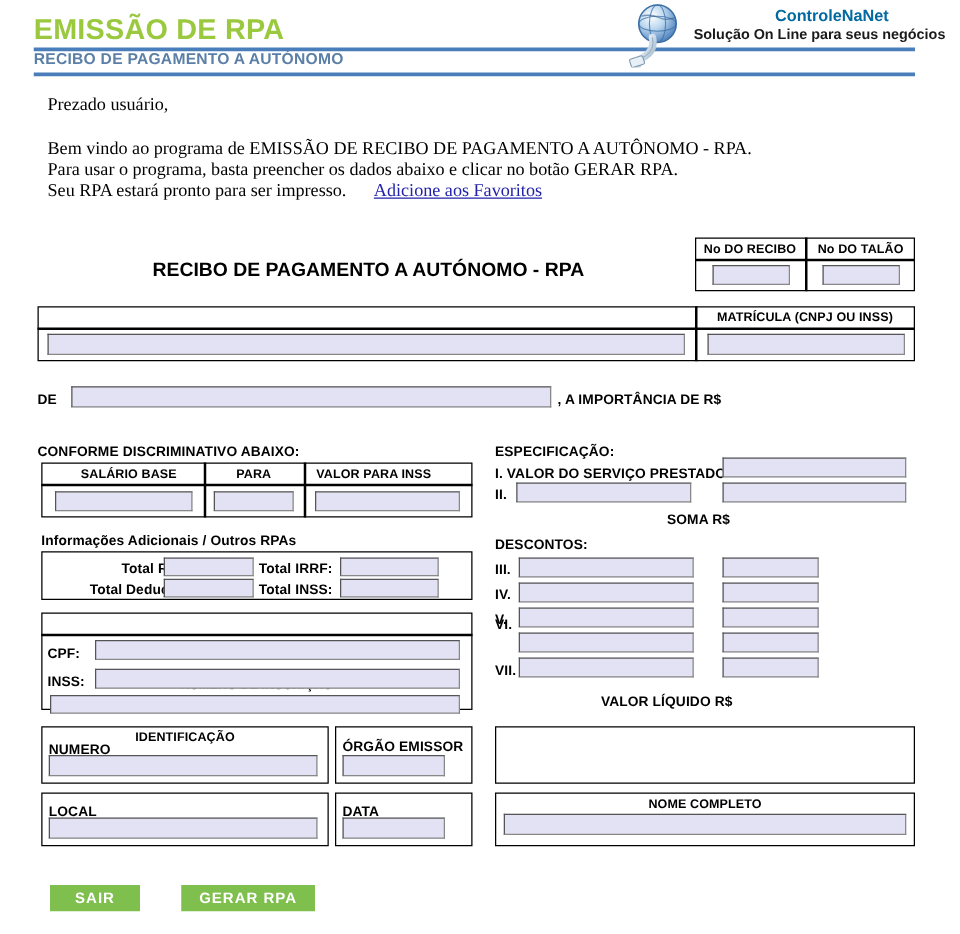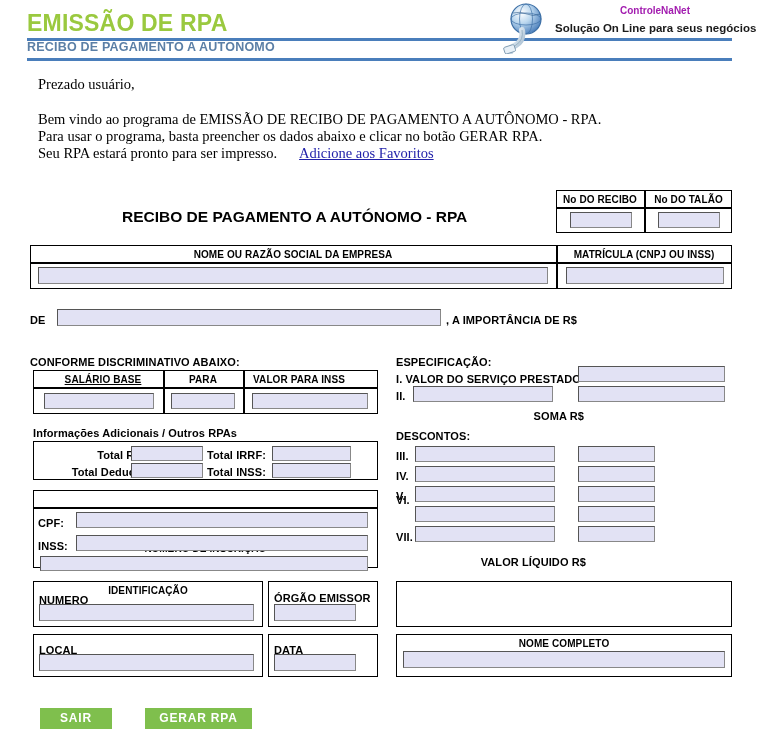--- a/index.html
+++ b/index.html
@@ -68,23 +68,23 @@
     position: absolute;
     left: 0px;
     top: 0px;
     width: 56px;
     height: 52px;
   }
   .brand {
     position: absolute;
     left: 120px;
     top: 3px;
-    font-size: 10px;
-    font-weight: bold;
-    color: #a21caf;
+    font-size: 13px;
+    font-weight: bold;
+    color: #0369a1;
     white-space: nowrap;
   }
   .brand-sub {
     position: absolute;
     left: 55px;
     top: 20px;
     font-size: 11.5px;
     font-weight: bold;
     color: #1a1a1a;
     white-space: nowrap;
@@ -245,36 +245,35 @@
   <div class="hline" style="left:556px; top:207px; width:176px;"></div>
   <div class="lbl lbl-c" style="left:556px; top:194px; width:88px;">No DO RECIBO</div>
   <div class="lbl lbl-c" style="left:645px; top:194px; width:87px;">No DO TALÃO</div>
   <input class="fld" style="left: 570px; top: 212px; width: 62px; height: 16px;" value="">
   <input class="fld" style="left: 658px; top: 212px; width: 62px; height: 16px;" value="">
 
   <div class="frame" style="left:30px; top:245px; width:702px; height:44px;"></div>
   <div class="vline" style="left:556px; top:245px; height:44px;"></div>
   <div class="hline" style="left:30px; top:262px; width:526px;"></div>
   <div class="hline" style="left:556px; top:262px; width:176px;"></div>
-  <div class="lbl lbl-c" style="left:30px; top:249px; width:526px;">NOME OU RAZÃO SOCIAL DA EMPRESA</div>
   <div class="lbl lbl-c" style="left:556px; top:249px; width:176px;">MATRÍCULA (CNPJ OU INSS)</div>
   <input class="fld" style="left: 38px; top: 267px; width: 510px; height: 17px;" value="">
   <input class="fld" style="left: 566px; top: 267px; width: 158px; height: 17px;" value="">
 
   <div class="lbl lbl-11" style="left:30px; top:314px;">DE</div>
   <input class="fld" style="left: 57px; top: 309px; width: 384px; height: 17px;" value="">
   <div class="lbl lbl-11" style="left:446px; top:314px;">, A IMPORTÂNCIA DE R$</div>
 
   <div class="lbl lbl-11" style="left:30px; top:356px;">CONFORME DISCRIMINATIVO ABAIXO:</div>
 
   <div class="frame" style="left:33px; top:370px; width:345px; height:44px;"></div>
   <div class="vline" style="left:163px; top:370px; height:44px;"></div>
   <div class="vline" style="left:243px; top:370px; height:44px;"></div>
   <div class="hline" style="left:33px; top:387px; width:345px;"></div>
-  <div class="lbl lbl-c" style="left:33px; top:374px; width:140px;text-decoration:underline;">SALÁRIO BASE</div>
+  <div class="lbl lbl-c" style="left:33px; top:374px; width:140px;">SALÁRIO BASE</div>
   <div class="lbl lbl-c" style="left:163px; top:374px; width:80px;">PARA</div>
   <div class="lbl lbl-c" style="left:243px; top:374px; width:112px;">VALOR PARA INSS</div>
   <input class="fld" style="left: 44px; top: 393px; width: 110px; height: 16px;" value="">
   <input class="fld" style="left: 171px; top: 393px; width: 64px; height: 16px;" value="">
   <input class="fld" style="left: 252px; top: 393px; width: 116px; height: 16px;" value="">
 
   <div class="lbl lbl-11" style="left:33px; top:427px;">Informações Adicionais / Outros RPAs</div>
   <div class="frame" style="left:33px; top:441px; width:345px; height:39px;"></div>
   <div class="lbl lbl-11" style="left:83px; top:449px; width:75px; text-align:right;">Total Rend:</div>
   <input class="fld" style="left: 131px; top: 446px; width: 72px; height: 15px;" value="">

